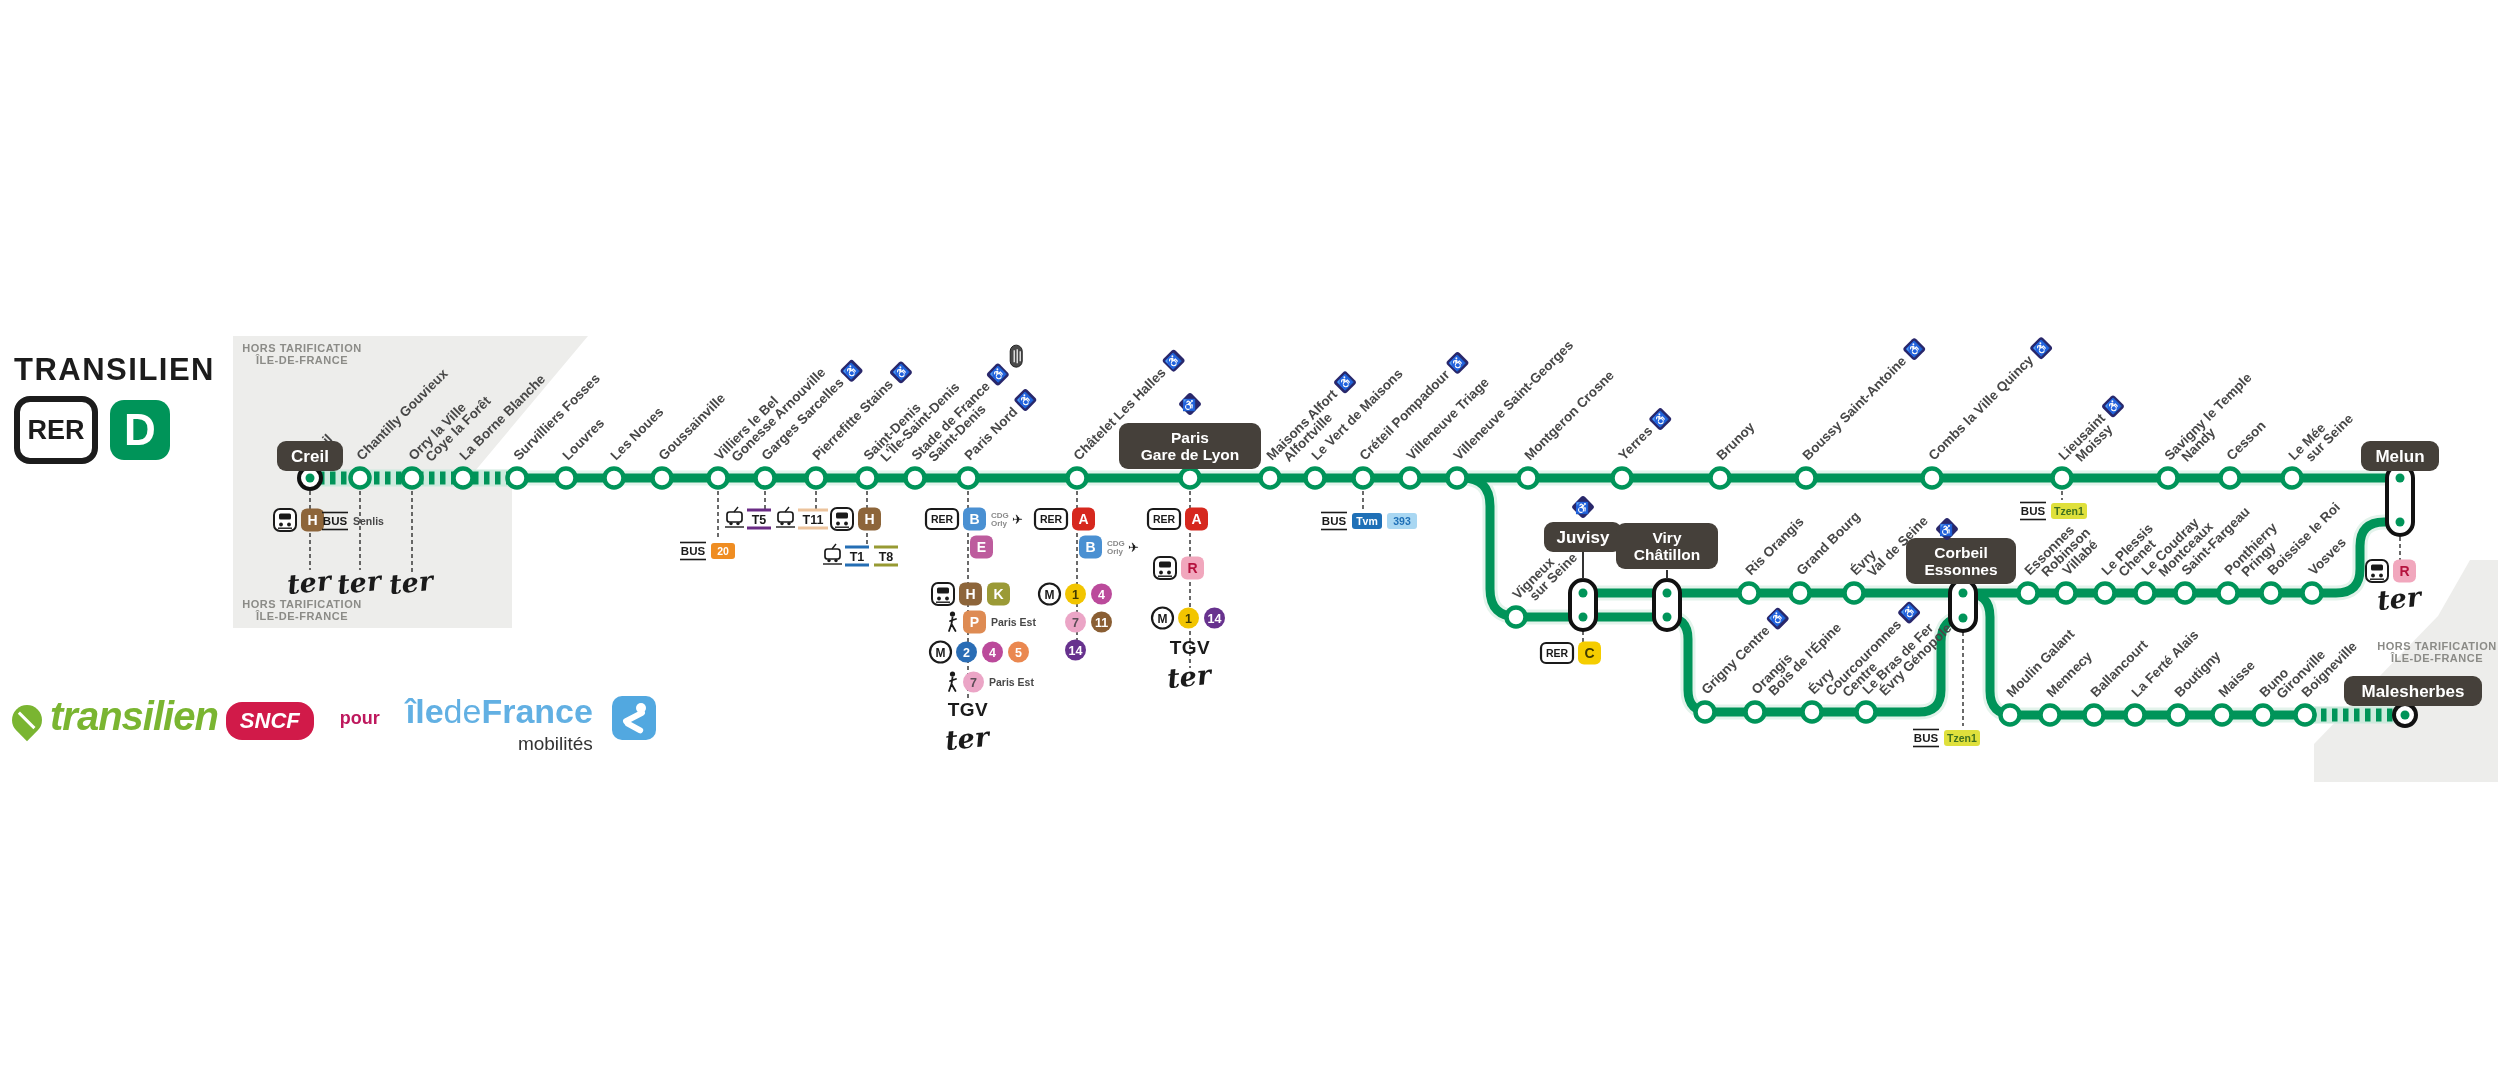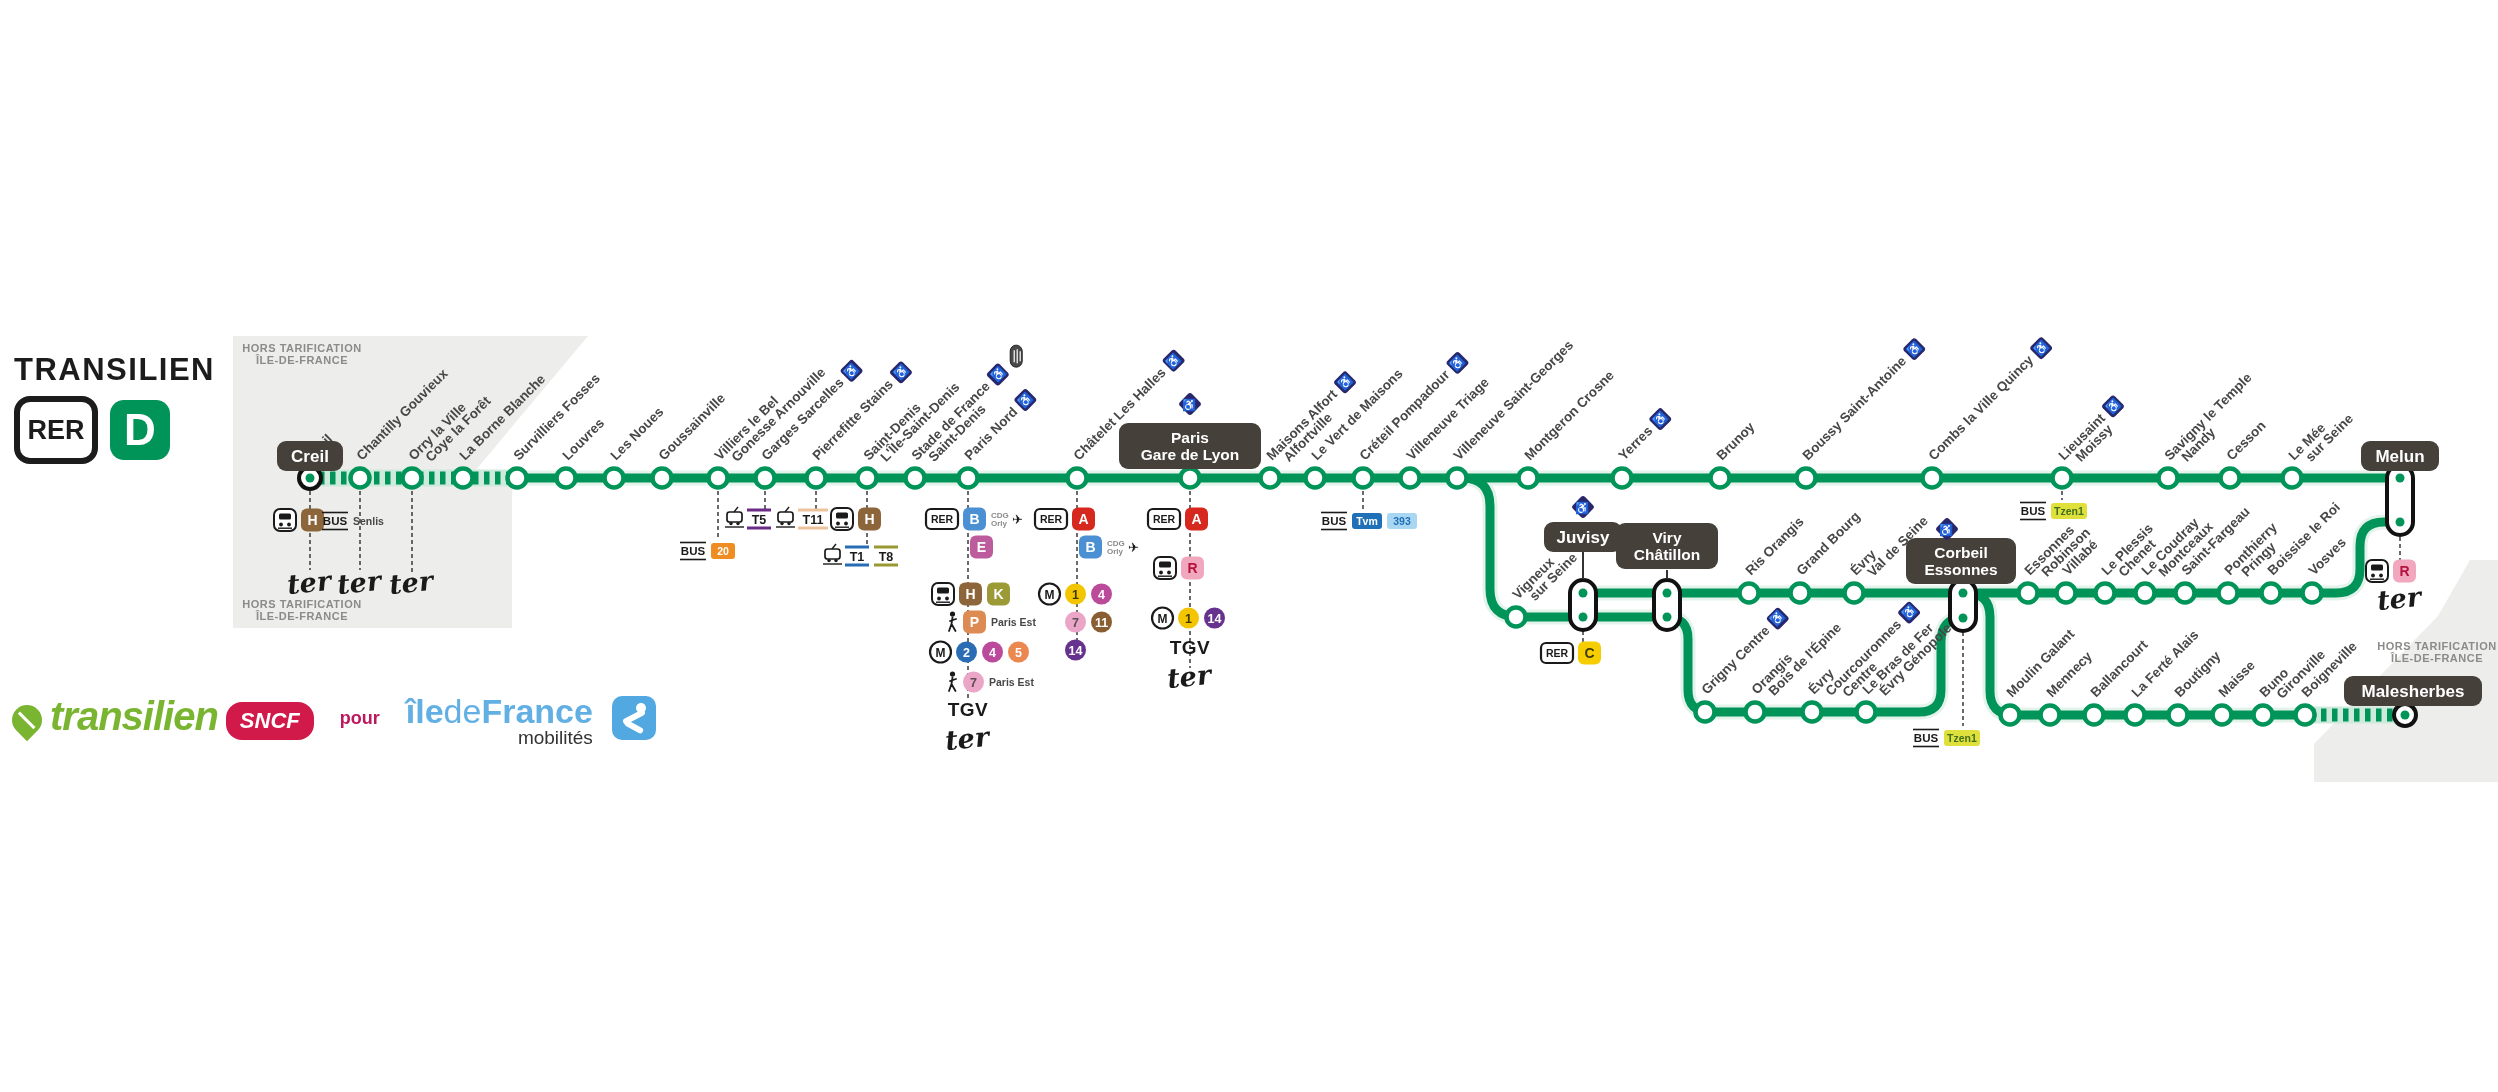--- a/index.html
+++ b/index.html
@@ -20,21 +20,21 @@
   #t-leaf{width:30px;height:30px;background:#7ab531;border-radius:50% 50% 50% 0;transform:rotate(-45deg);
           display:inline-block;position:relative;top:4px;}
   #t-leaf:after{content:"";position:absolute;left:13px;top:4px;width:3px;height:22px;background:#fff;transform:rotate(0deg);}
   #sncf-badge{background:#d11a49;color:#fff;font-weight:bold;font-style:italic;font-size:22px;
       padding:6px 14px;border-radius:16px;margin-top:10px;}
   #pour{font-size:18px;font-weight:bold;color:#be185d;margin-top:16px;}
   #idf{display:flex;align-items:flex-start;gap:19px;margin-top:4px;}
   .idf-txt{line-height:0.9;}
   .idf-line1 span{font-size:34px;color:#62b0e3;}
   .w-bold{font-weight:bold;} .w-light{font-weight:normal;}
-  .idf-line2{font-size:19px;color:#333;text-align:right;margin-top:2px;}
+  .idf-line2{font-size:19px;color:#333;text-align:right;margin-top:8px;}
   #idf-icon{width:44px;height:44px;background:#52a8e0;border-radius:10px;position:relative;}
   #idf-icon .head{position:absolute;left:24px;top:7px;width:10px;height:10px;border-radius:50%;background:#fff;}
   #idf-icon .body{position:absolute;left:10px;top:18px;width:24px;height:6px;background:#fff;border-radius:3px;transform:rotate(-28deg);}
   #idf-icon .leg{position:absolute;left:12px;top:28px;width:20px;height:6px;background:#fff;border-radius:3px;transform:rotate(28deg);}
   svg text{font-family:"Liberation Sans",sans-serif;}
   .ter-script{font-family:"DejaVu Serif",serif;font-style:italic;font-weight:bold;}
 </style>
 </head>
 <body>
 

